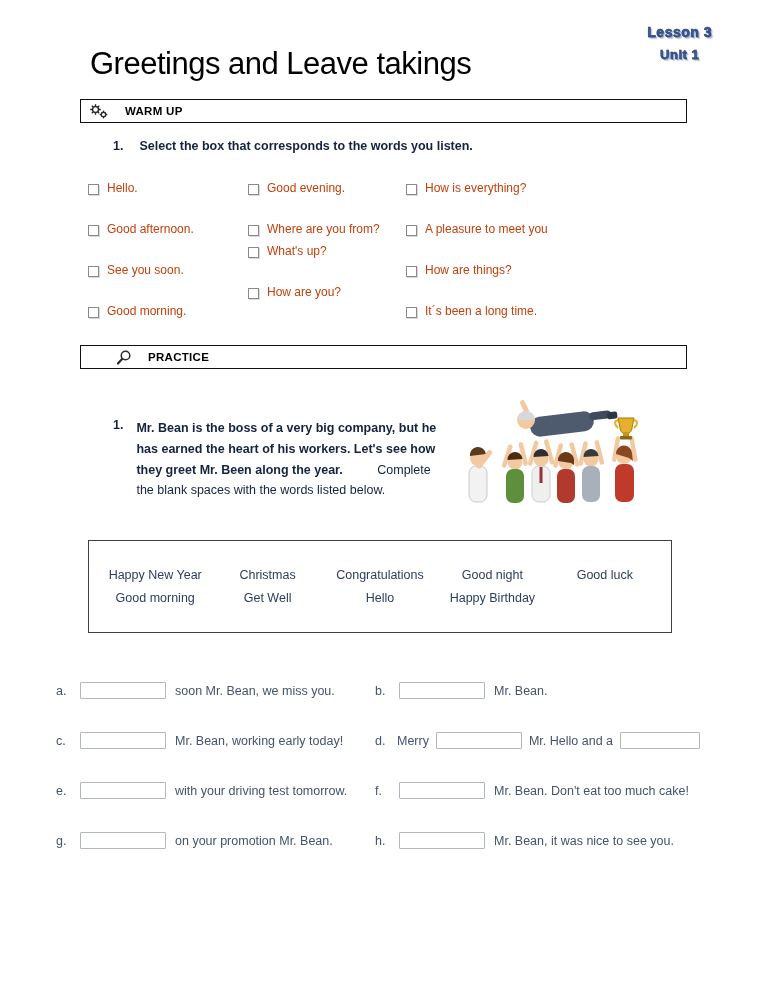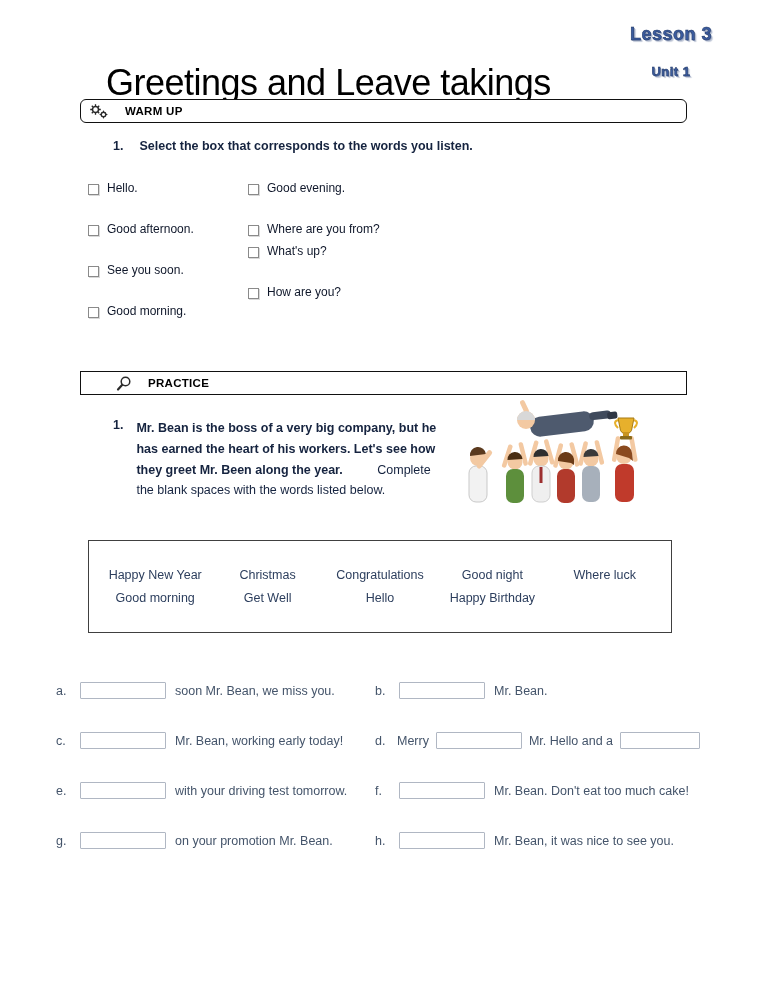--- a/index.html
+++ b/index.html
@@ -11,39 +11,39 @@
     font-family: "Liberation Sans", sans-serif;
   }
 
   
   .badges { position: absolute; top: 24px; right: 56px; text-align: center; }
   .badge {
     font-weight: bold; color: #3b5b9e; letter-spacing: 0.5px;
     -webkit-text-stroke: 0.5px #1c3462;
     text-shadow: 1px 1px 0 #98a4bf, 2px 2px 1px #c3cad9;
   }
-  .badge-lesson { font-size: 18px; text-align: center; }
-  .badge-unit { font-size: 13px; margin-top: 19px; }
+  .badge-lesson { font-size: 14px; text-align: center; }
+  .badge-unit { font-size: 13px; margin-top: 7px; }
 
   
   .title {
-    position: absolute; left: 90px; top: 46px; margin: 16px;
-    font-size: 36px; font-weight: 400; color: #000;
+    position: absolute; left: 90px; top: 46px; margin: 0;
+    font-size: 31px; font-weight: 400; color: #000;
     letter-spacing: -0.5px; white-space: nowrap;
   }
 
   
   .section-bar {
     position: absolute; left: 80px; width: 607px; height: 24px;
     border: 1.5px solid #111; background: #fff;
     display: flex; align-items: center; gap: 9px;
     padding: 0 7px; box-sizing: border-box;
   }
-  .bar-warmup { top: 99px; border-radius: 6px; }
-  .bar-practice { top: 371px; padding-left: 34px; }
+  .bar-warmup { top: 99px; }
+  .bar-practice { top: 345px; padding-left: 34px; }
   .bar-icon { display: flex; align-items: center; padding-right: 6px; }
   .section-label { font-weight: 700; font-size: 11.5px; color: #000; letter-spacing: 0.3px; }
 
   
   .instruction {
     position: absolute; display: flex; gap: 16px;
     font-size: 12.5px; color: #15233f; font-weight: 700;
   }
   .warmup-instr { left: 113px; top: 139px; }
   .practice-instr { left: 113px; top: 418px; width: 326px; gap: 13px; }
@@ -51,21 +51,21 @@
   .practice-instr strong { font-weight: 700; }
   .practice-instr .regular { font-weight: 400; margin-left: 31px; }
 
   
   .checkbox-grid { position: absolute; left: 88px; top: 181px; display: flex; }
   .cb-col { width: 158px; }
   .cb-col.c1 { width: 160px; }
   .cb-col.c4 { width: 140px; }
   .cb-item {
     display: flex; align-items: center; gap: 8px;
-    margin-bottom: 27px; font-size: 12px; color: #0f172a;
+    margin-bottom: 27px; font-size: 12px; color: #c2410c;
     cursor: default; white-space: nowrap;
   }
   .cb-item.mb-sm { margin-bottom: 8px; }
   .checkbox {
     width: 9px; height: 9px; border: 1px solid #8a8a8a; background: #fff;
     margin-top: 2px; flex-shrink: 0; box-shadow: 1px 1px 0 #d9d9d9;
   }
 
   
   .illustration { position: absolute; left: 452px; top: 396px; width: 210px; height: 132px; }
@@ -167,20 +167,38 @@
     </div>
     <div class="cb-item">
       <span class="checkbox"></span>
       <span>What's up?</span>
     </div>
     <div class="cb-item">
       <span class="checkbox"></span>
       <span>How are you?</span>
     </div>
   </div>
+  <div class="cb-col c4">
+    <div class="cb-item">
+      <span class="checkbox"></span>
+      <span>How is everything?</span>
+    </div>
+    <div class="cb-item">
+      <span class="checkbox"></span>
+      <span>A pleasure to meet you</span>
+    </div>
+    <div class="cb-item">
+      <span class="checkbox"></span>
+      <span>How are things?</span>
+    </div>
+    <div class="cb-item">
+      <span class="checkbox"></span>
+      <span>It´s been a long time.</span>
+    </div>
+  </div>
 </div>
 
 <div class="section-bar bar-practice">
   <span class="bar-icon">
     <svg width="18" height="17" viewBox="0 0 18 17">
       <circle cx="10.5" cy="6.5" r="4.3" fill="none" stroke="#2b2b2b" stroke-width="1.5"></circle>
       <line x1="7.3" y1="9.8" x2="3" y2="14.5" stroke="#2b2b2b" stroke-width="2.2" stroke-linecap="round"></line>
     </svg>
   </span>
   <span class="section-label">PRACTICE</span>
@@ -257,21 +275,21 @@
       <path d="M65,24 a9,9 0 0 1 18,0 z" fill="#d8d8d8"></path>
     </g>
   </svg>
 </div>
 
 <div class="word-bank">
   <span class="wb-item">Happy New Year</span>
   <span class="wb-item">Christmas</span>
   <span class="wb-item">Congratulations</span>
   <span class="wb-item">Good night</span>
-  <span class="wb-item">Where luck</span>
+  <span class="wb-item">Good luck</span>
   <span class="wb-item">Good morning</span>
   <span class="wb-item">Get Well</span>
   <span class="wb-item">Hello</span>
   <span class="wb-item">Happy Birthday</span>
 </div>
 
 <div class="exercises">
   <div class="ex-row">
     <div class="exercise left">
       <span class="ex-letter">a.</span>

